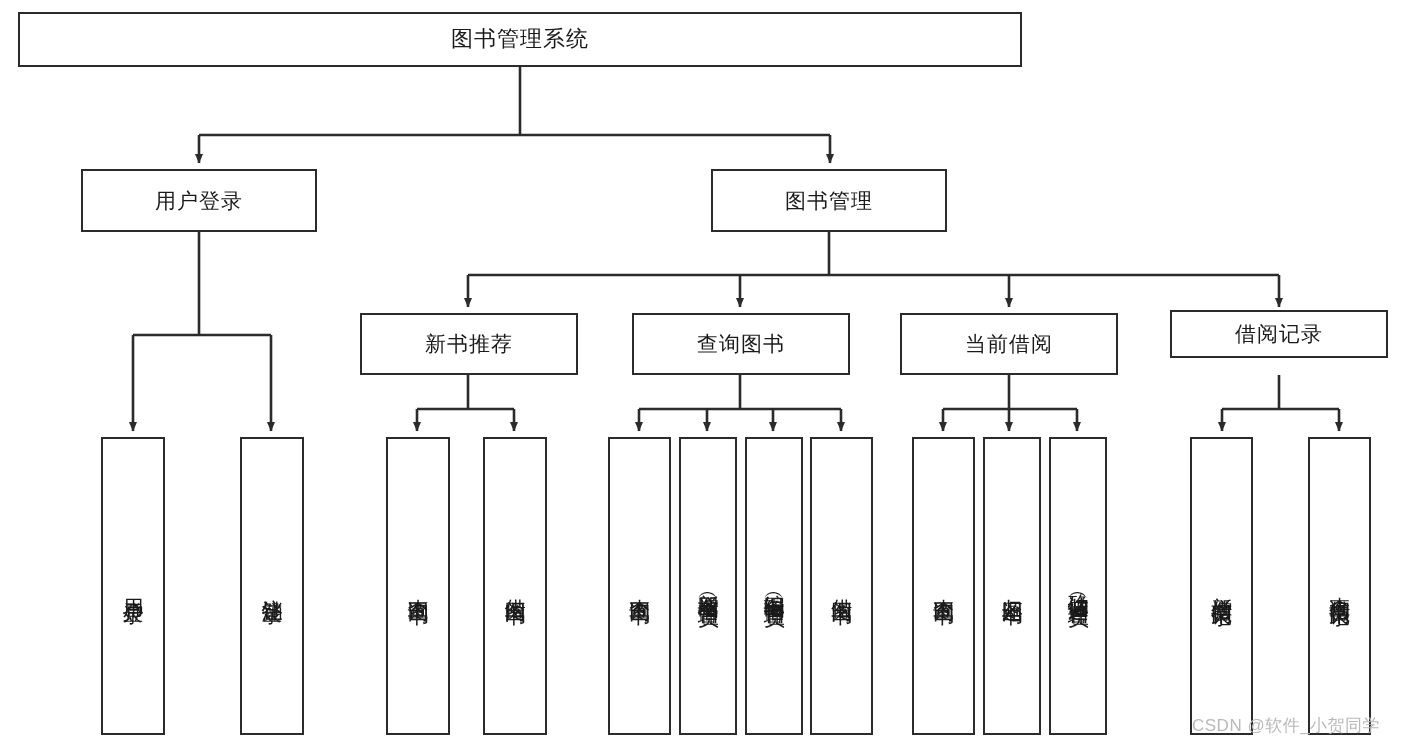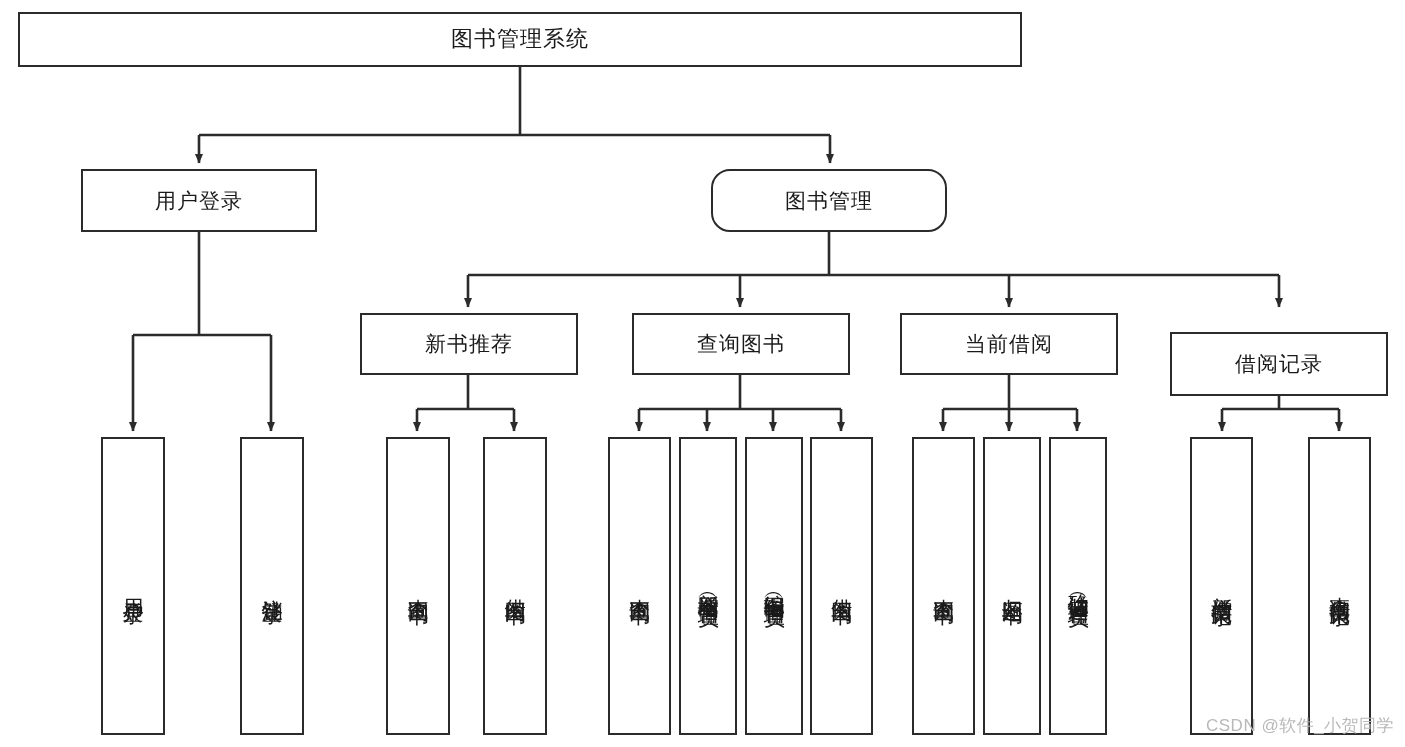--- a/index.html
+++ b/index.html
@@ -57,21 +57,20 @@
     display: block;
     max-height: 100%;
   }
   .watermark {
     position: absolute;
     color: #b9b9b9;
     font-size: 17px;
     letter-spacing: 0.5px;
     white-space: nowrap;
     user-select: none;
-    padding-left: 14px;
   }
 </style>
 </head>
 <body>
 
 <div id="canvas">
 
   <svg id="wires" viewBox="0 0 1405 747" xmlns="http://www.w3.org/2000/svg">
     <defs>
       <marker id="arrow" markerWidth="11" markerHeight="11" refX="9.4" refY="4.2" orient="auto" markerUnits="userSpaceOnUse">
@@ -122,34 +121,34 @@
     </g>
   </svg>
 
   <div class="node horiz root" style="left:18px; top:12px; width:1004px; height:55px;">
     <span>图书管理系统</span>
   </div>
 
   <div class="node horiz" style="left:81px; top:169px; width:236px; height:63px;">
     <span>用户登录</span>
   </div>
-  <div class="node horiz" style="left:711px; top:169px; width:236px; height:63px;border-radius:19px;">
+  <div class="node horiz" style="left:711px; top:169px; width:236px; height:63px;">
     <span>图书管理</span>
   </div>
 
   <div class="node horiz" style="left:360px; top:313px; width:218px; height:62px;text-align:right;">
     <span>新书推荐</span>
   </div>
   <div class="node horiz" style="left:632px; top:313px; width:218px; height:62px;">
     <span>查询图书</span>
   </div>
   <div class="node horiz" style="left:900px; top:313px; width:218px; height:62px;align-items:center;">
     <span>当前借阅</span>
   </div>
-  <div class="node horiz" style="left:1170px; top:332px; width:218px; height:64px;">
+  <div class="node horiz" style="left:1170px; top:310px; width:218px; height:48px;">
     <span>借阅记录</span>
   </div>
 
   <div class="node vert" style="left:101px; top:437px; width:64px; height:298px;">
     <span class="vtext">用户登录</span>
   </div>
   <div class="node vert" style="left:240px; top:437px; width:64px; height:298px;">
     <span class="vtext">注销登录</span>
   </div>
 

